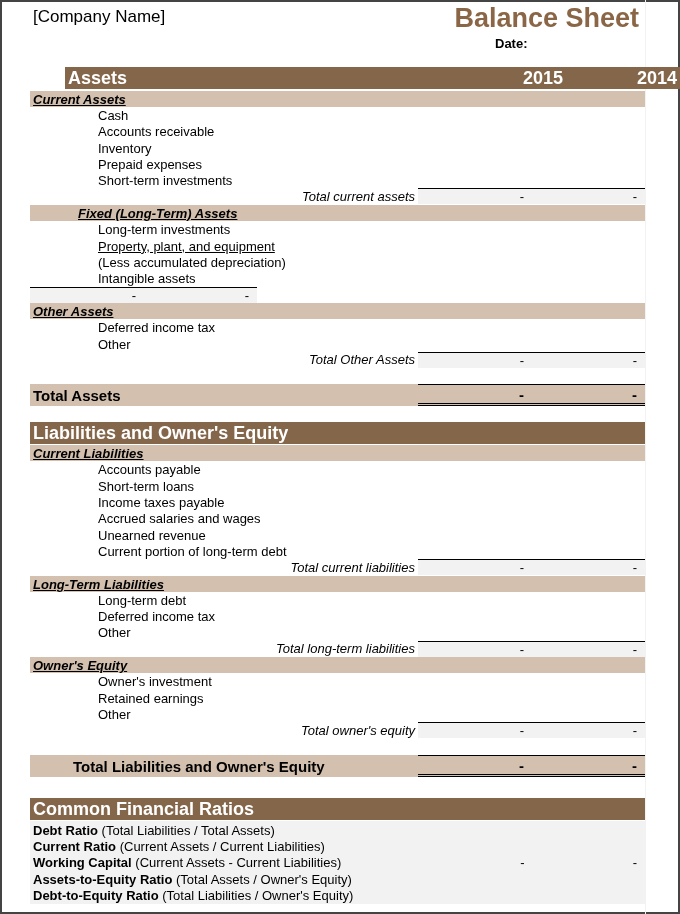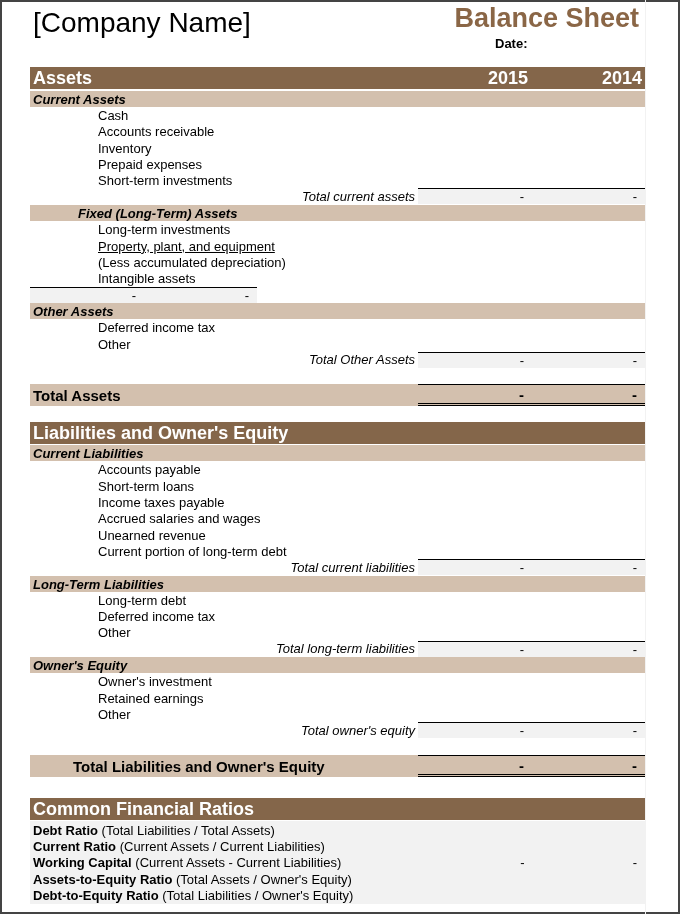--- a/index.html
+++ b/index.html
@@ -4,34 +4,34 @@
 <style>
   * { box-sizing: border-box; margin: 0; padding: 0; }
   html, body { width: 680px; height: 914px; background: #ffffff; overflow: hidden; }
   body { font-family: "Liberation Sans", sans-serif; color: #000; position: relative; }
   .frame {
     position: absolute; left: 0; top: 0; width: 680px; height: 914px;
     border: 2px solid #444; border-right-color: #444; pointer-events: none;
   }
   .frame-inner-right { position: absolute; top: 0; right: 34px; width: 1px; height: 914px; background: #f2f2f2; }
   .sheet { position: absolute; left: 30px; top: 0; width: 615px; }
-  .company { position: absolute; left: 3px; top: 7px; font-size: 28px; color: #000; }
+  .company { position: absolute; left: 3px; top: 7px; font-size: 17px; color: #000; }
   .title { position: absolute; right: 6px; top: 3px; font-size: 27px; font-weight: bold; color: #8a6646; }
   .date-label { position: absolute; left: 465px; top: 36px; font-size: 13px; font-weight: bold; }
 
   .row { position: absolute; left: 0; width: 615px; height: 16.4px; display: flex; align-items: center; font-size: 13px; }
   .band-dark { background: #84664a; color: #fff; font-weight: bold; }
   .band-light { background: #d3c0ae; }
 
   .hdr { height: 22px; font-size: 18px; }
   .hdr .lbl { padding-left: 3px; flex: 1; }
   .hdr .yr { width: 112px; text-align: right; padding-right: 2px; }
   .hdr .yr2 { width: 115px; text-align: right; padding-right: 3px; }
 
-  .sub { font-weight: bold; font-style: italic; font-size: 13px; padding-left: 3px; }
+  .sub { font-weight: bold; font-style: italic; font-size: 13px; padding-left: 3px; text-decoration: underline; }
   .item { padding-left: 68px; font-size: 13px; }
 
   .total-row .lbl { width: 388px; text-align: right; padding-right: 3px; font-style: italic; }
   .total-row .cells { display: flex; border-top: 1px solid #000; height: 100%; background: #f2f2f2; }
   .total-row .v { width: 112px; text-align: right; padding-right: 6px; line-height: 16px; }
   .total-row .v2 { width: 115px; text-align: right; padding-right: 8px; line-height: 16px; }
 
   .grand { height: 22px; font-size: 15px; font-weight: bold; }
   .grand .lbl { width: 388px; padding-left: 3px; }
   .grand .cells { display: flex; height: 22px; border-top: 1px solid #000; border-bottom: 3px double #000; }
@@ -48,21 +48,21 @@
 <body>
 
 <div class="frame"></div>
 <div class="frame-inner-right"></div>
 
 <div class="sheet">
   <div class="company">[Company Name]</div>
   <div class="title">Balance Sheet</div>
   <div class="date-label">Date:</div>
 
-  <div class="row band-dark hdr" style="top:67px;">
+  <div class="row band-dark hdr" style="top:67px;margin-left:35px;">
     <span class="lbl">Assets</span>
     <span class="yr">2015</span>
     <span class="yr2">2014</span>
   </div>
 
   <div class="row band-light sub" style="top:91px;">Current Assets</div>
   <div class="row item" style="top:107px;">Cash</div>
   <div class="row item" style="top:123.5px;">Accounts receivable</div>
   <div class="row item" style="top:140px;">Inventory</div>
   <div class="row item" style="top:156px;">Prepaid expenses</div>

